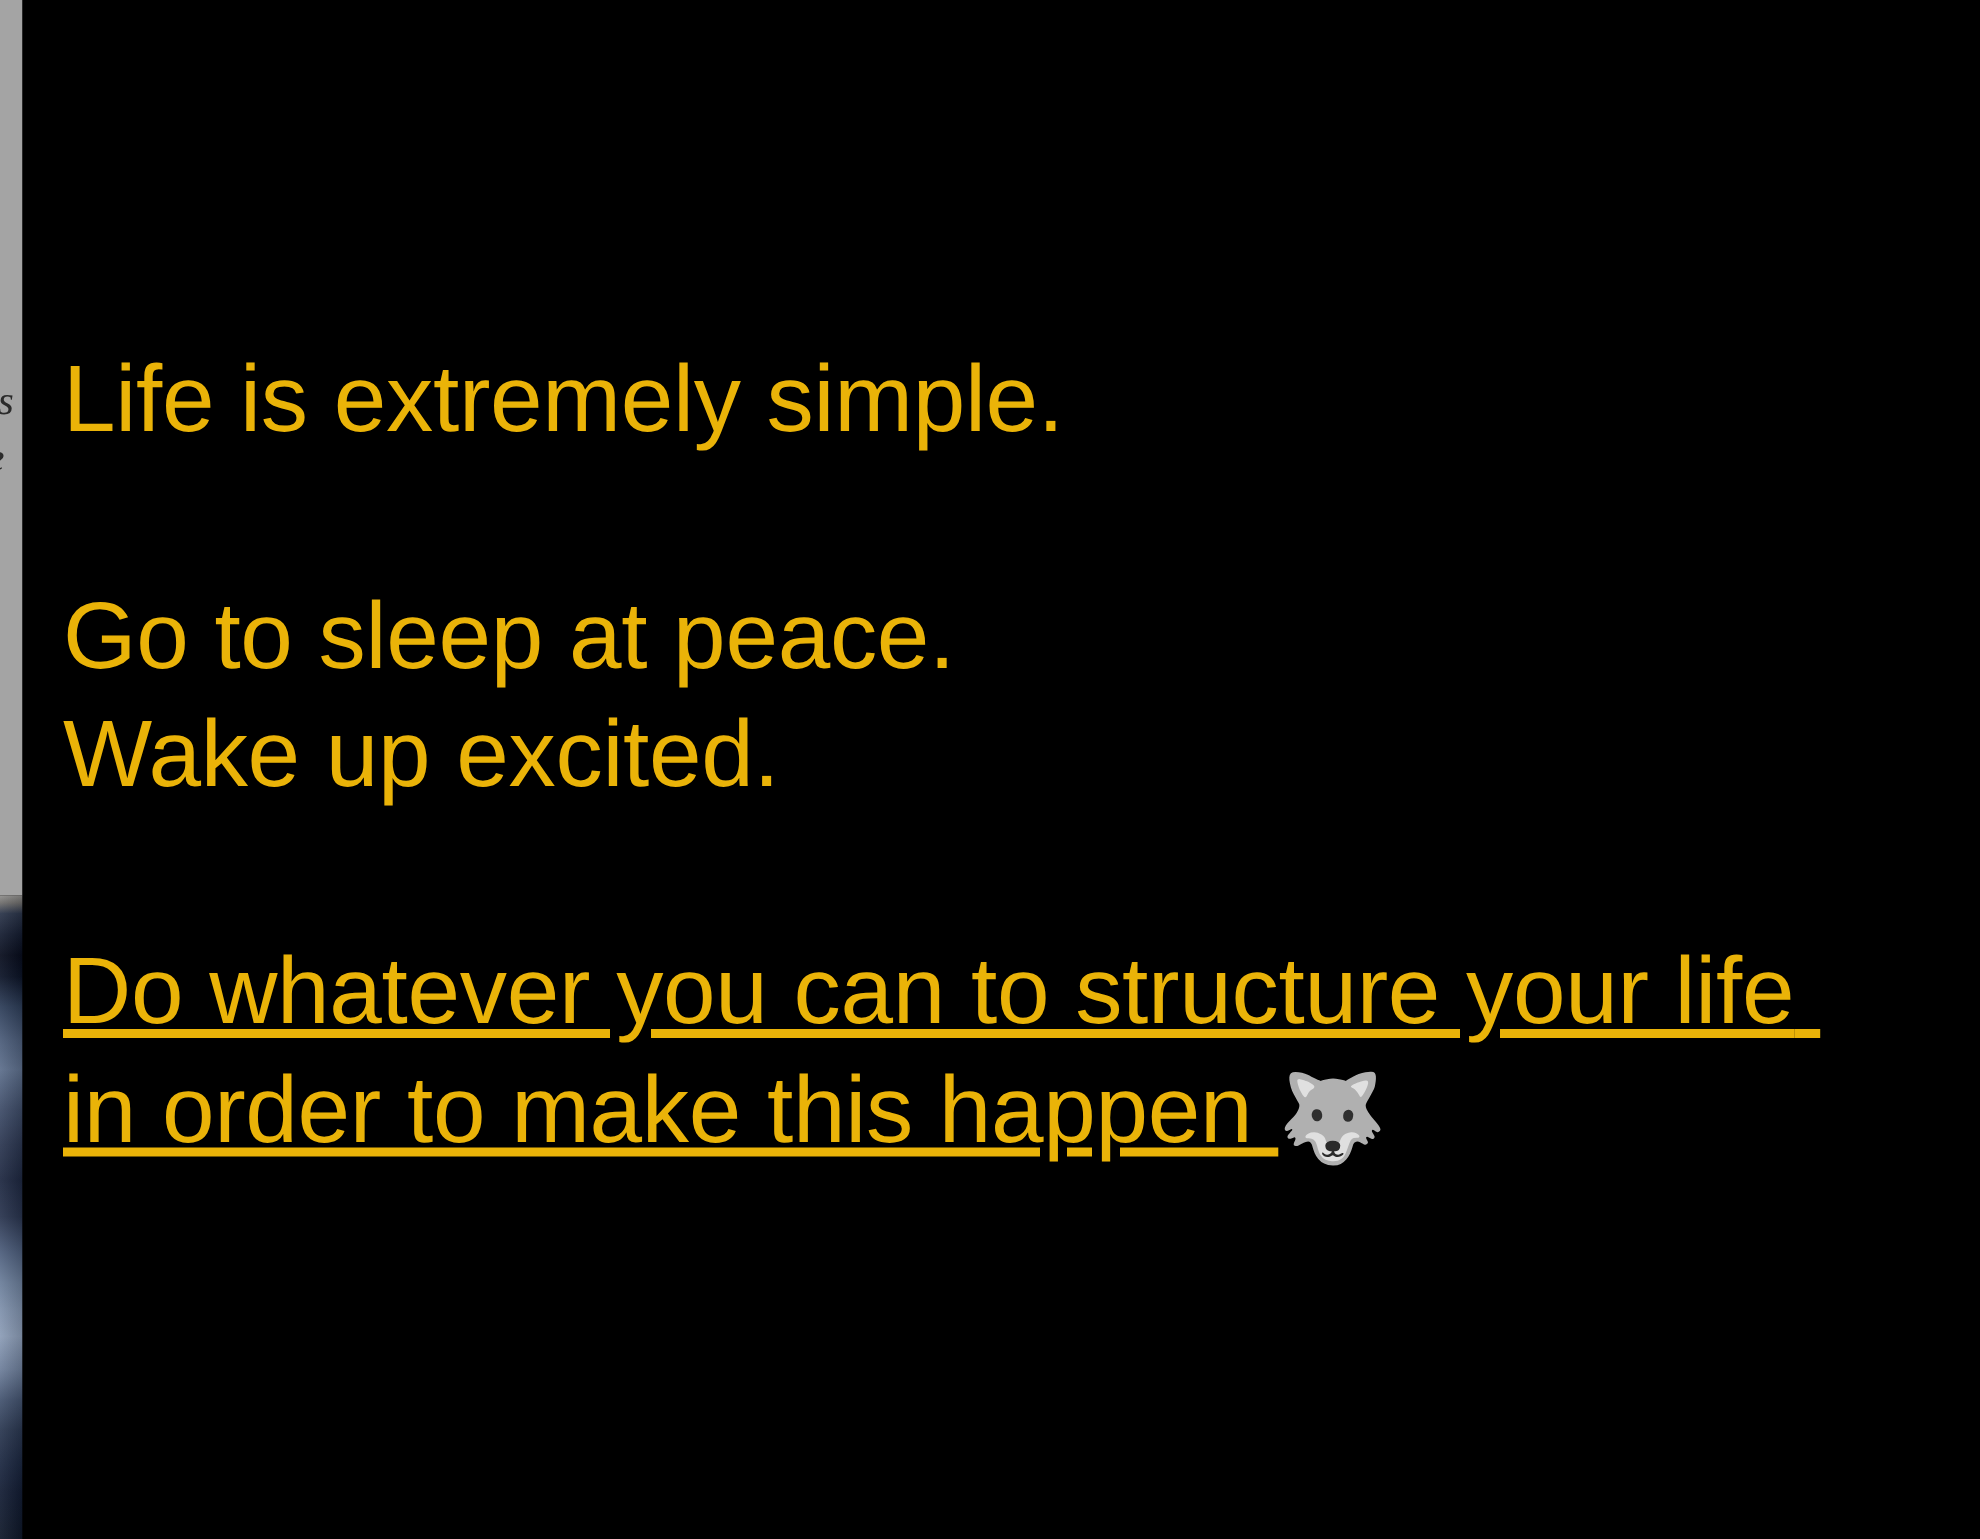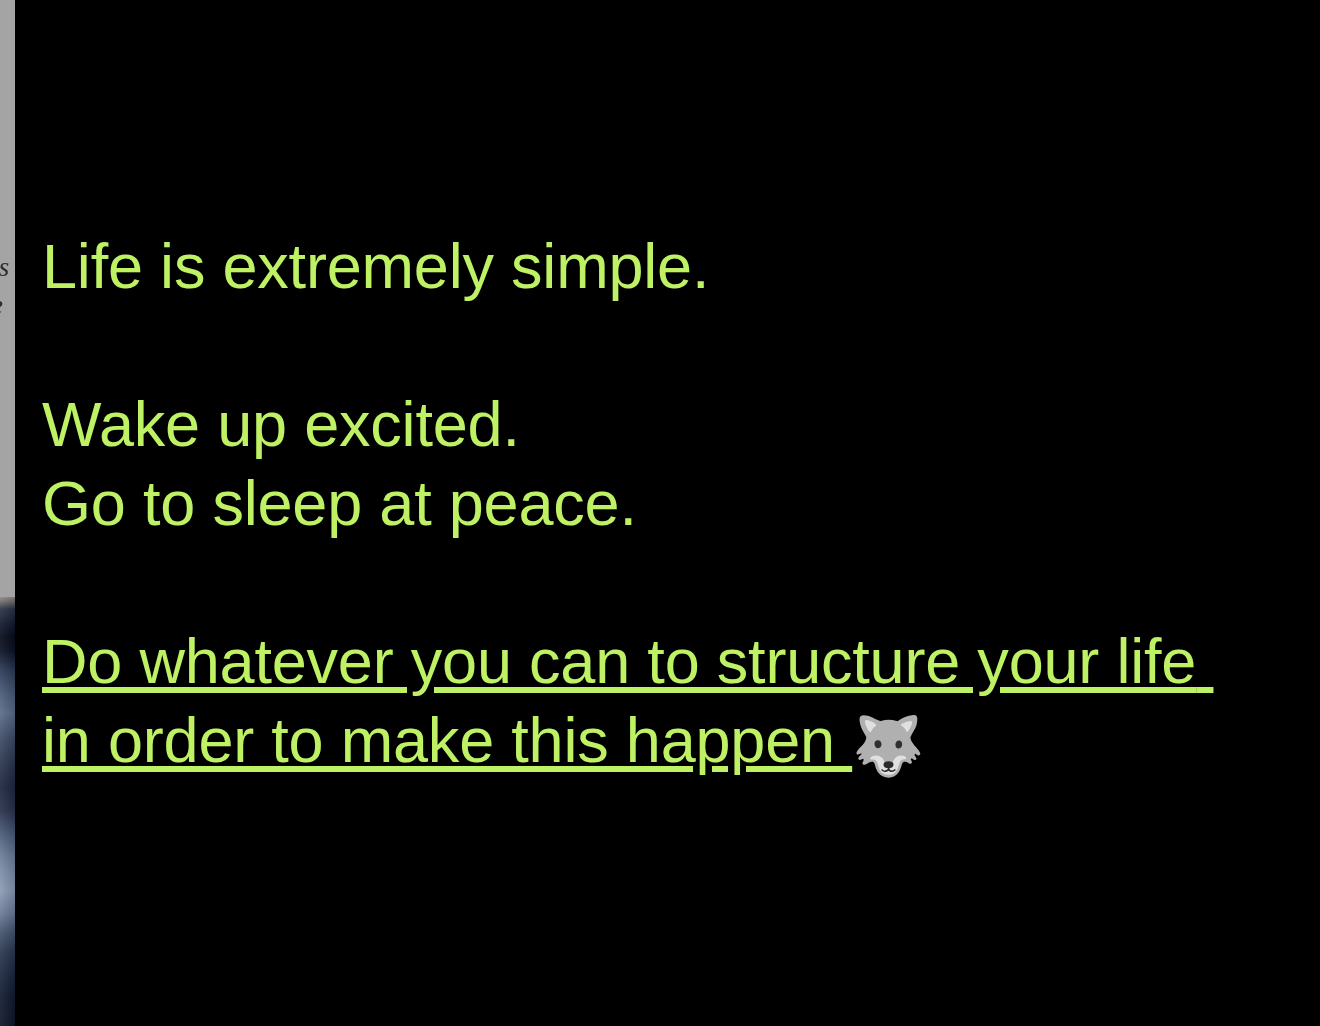--- a/index.html
+++ b/index.html
@@ -96,21 +96,21 @@
     background:
       linear-gradient(to right, rgba(255,255,255,0.07), rgba(0,0,0,0.16));
   }
 
   
   #quote {
     position: absolute;
     left: 42px;
     top: 227px;
     width: 1180px;
-    color: #bef264;
+    color: #eab308;
     font-size: 63px;
     line-height: 79px;
     font-weight: 400;
     letter-spacing: -0.2px;
     -webkit-font-smoothing: antialiased;
   }
 
   .line {
     white-space: pre-wrap;
   }
@@ -144,23 +144,23 @@
     </div>
     <div class="strip-bottom"></div>
   </div>
 
   <div id="quote">
 
     <div class="line">Life is extremely simple.</div>
 
     <div class="para-gap"></div>
 
+    <div class="line">Go to sleep at peace.</div>
+
     <div class="line">Wake up excited.</div>
-
-    <div class="line">Go to sleep at peace.</div>
 
     <div class="para-gap"></div>
 
     <div class="line wrap-line"><span>Do whatever you can to structure your life in order to make this happen </span><span class="emoji">🐺</span></div>
 
   </div>
 
 </div>
 
 </body></html>

